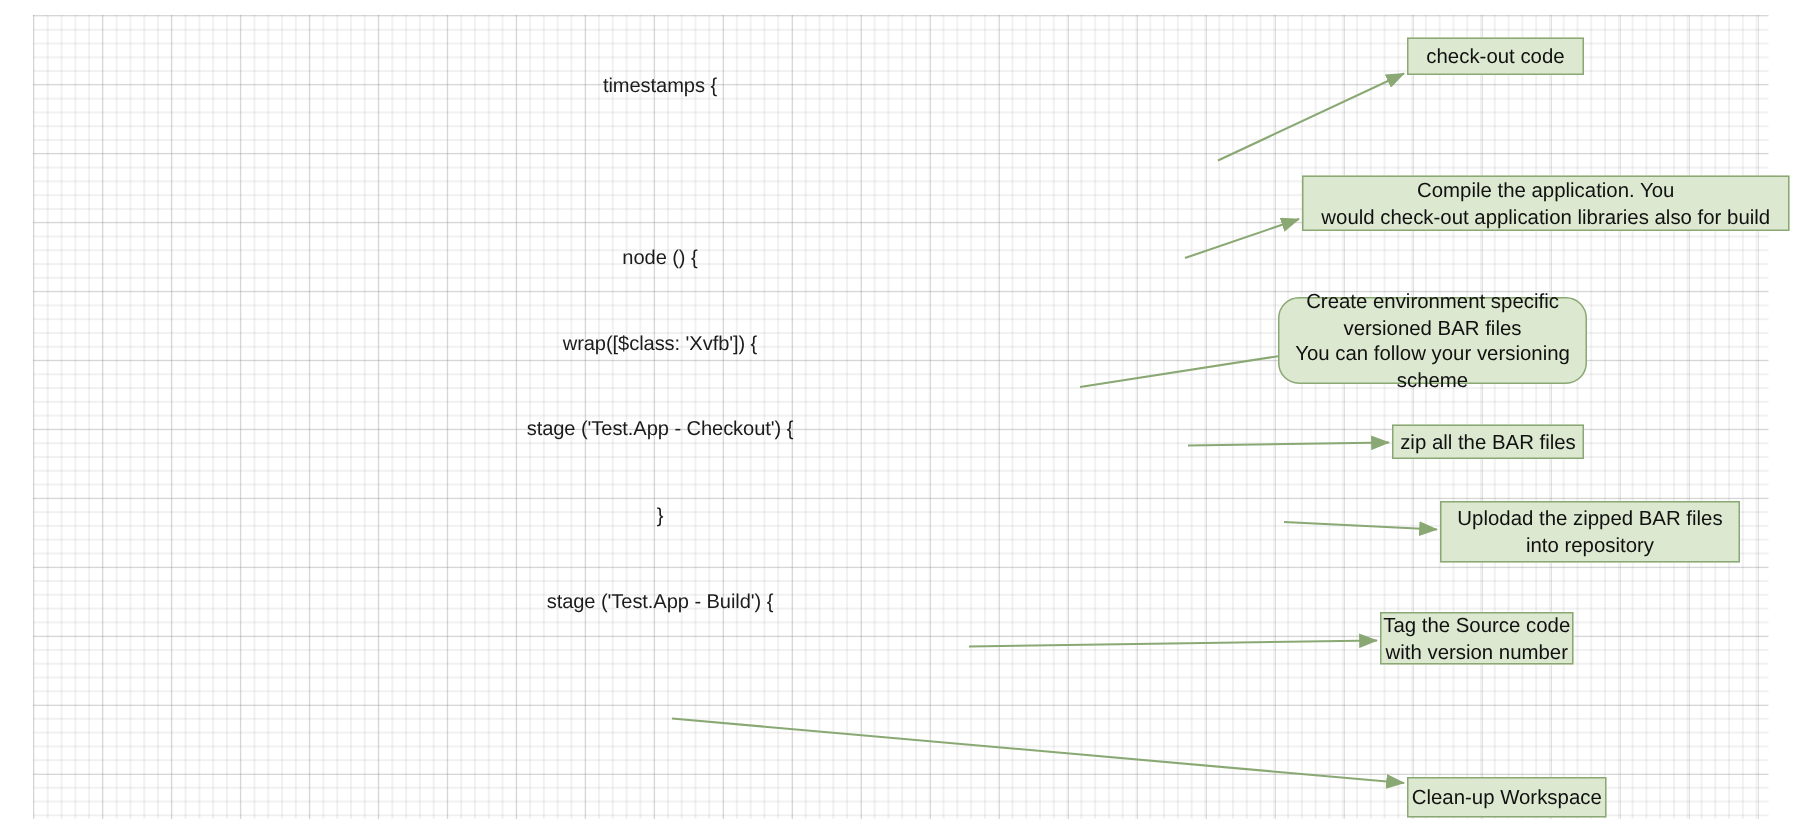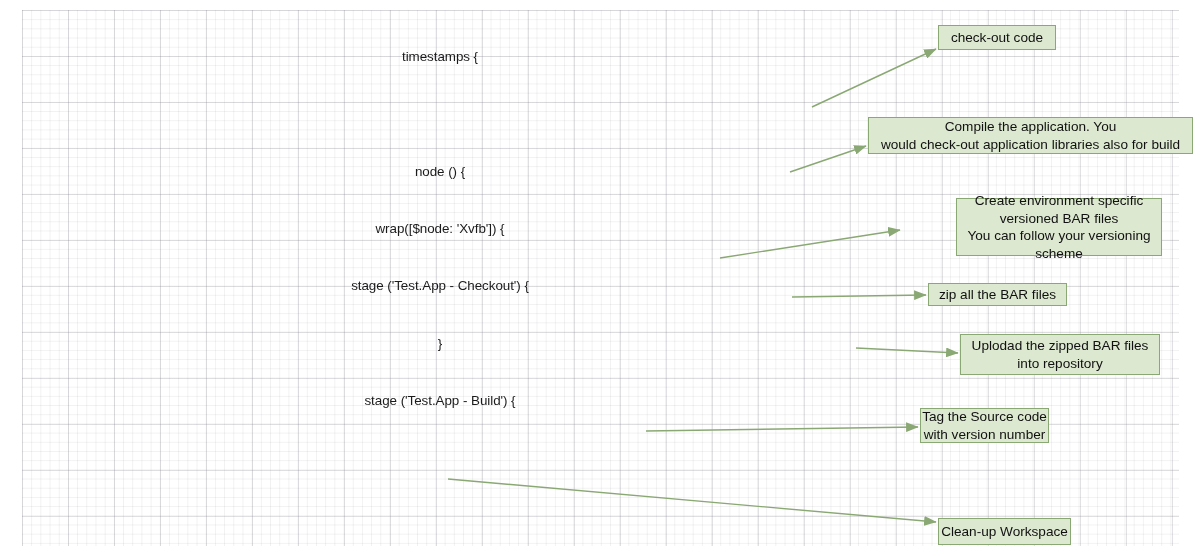--- a/index.html
+++ b/index.html
@@ -89,21 +89,21 @@
 <body>
 
 <div id="canvas">
 
   <div id="grid"></div>
 
   <div id="code">
     <span class="cl">timestamps {</span>
     <span class="cl blank">&nbsp;</span>
     <span class="cl">node () {</span>
-    <span class="cl">wrap([$node: 'Xvfb']) {</span>
+    <span class="cl">wrap([$class: 'Xvfb']) {</span>
     <span class="cl">stage ('Test.App - Checkout') {</span>
     <span class="cl">}</span>
     <span class="cl">stage ('Test.App - Build') {</span>
     
     
     
     
     
     
     
@@ -143,26 +143,26 @@
   </svg>
 
   <div id="callout-layer">
       <div class="callout" style="left: 938px; top: 25px; width: 118px; height: 25px;">
         <span>check-out code</span>
       </div>
       <div class="callout" style="left: 868px; top: 117px; width: 325px; height: 37px;">
         <span>Compile the application. You
 would check-out application libraries also for build</span>
       </div>
-      <div class="callout" style="left: 956px; top: 198px; width: 206px; height: 58px;">
+      <div class="callout" style="left: 852px; top: 198px; width: 206px; height: 58px; border-radius: 14px;">
         <span>Create environment specific
 versioned BAR files
 You can follow your versioning scheme</span>
       </div>
-      <div class="callout" style="left: 928px; top: 283px; width: 139px; height: 23px;">
+      <div class="callout" style="left: 928px; top: 283px; width: 128px; height: 23px;">
         <span>zip all the BAR files</span>
       </div>
       <div class="callout" style="left: 960px; top: 334px; width: 200px; height: 41px;">
         <span>Uplodad the zipped BAR files
 into repository</span>
       </div>
       <div class="callout" style="left: 920px; top: 408px; width: 129px; height: 35px;">
         <span>Tag the Source code
 with version number</span>
       </div>

